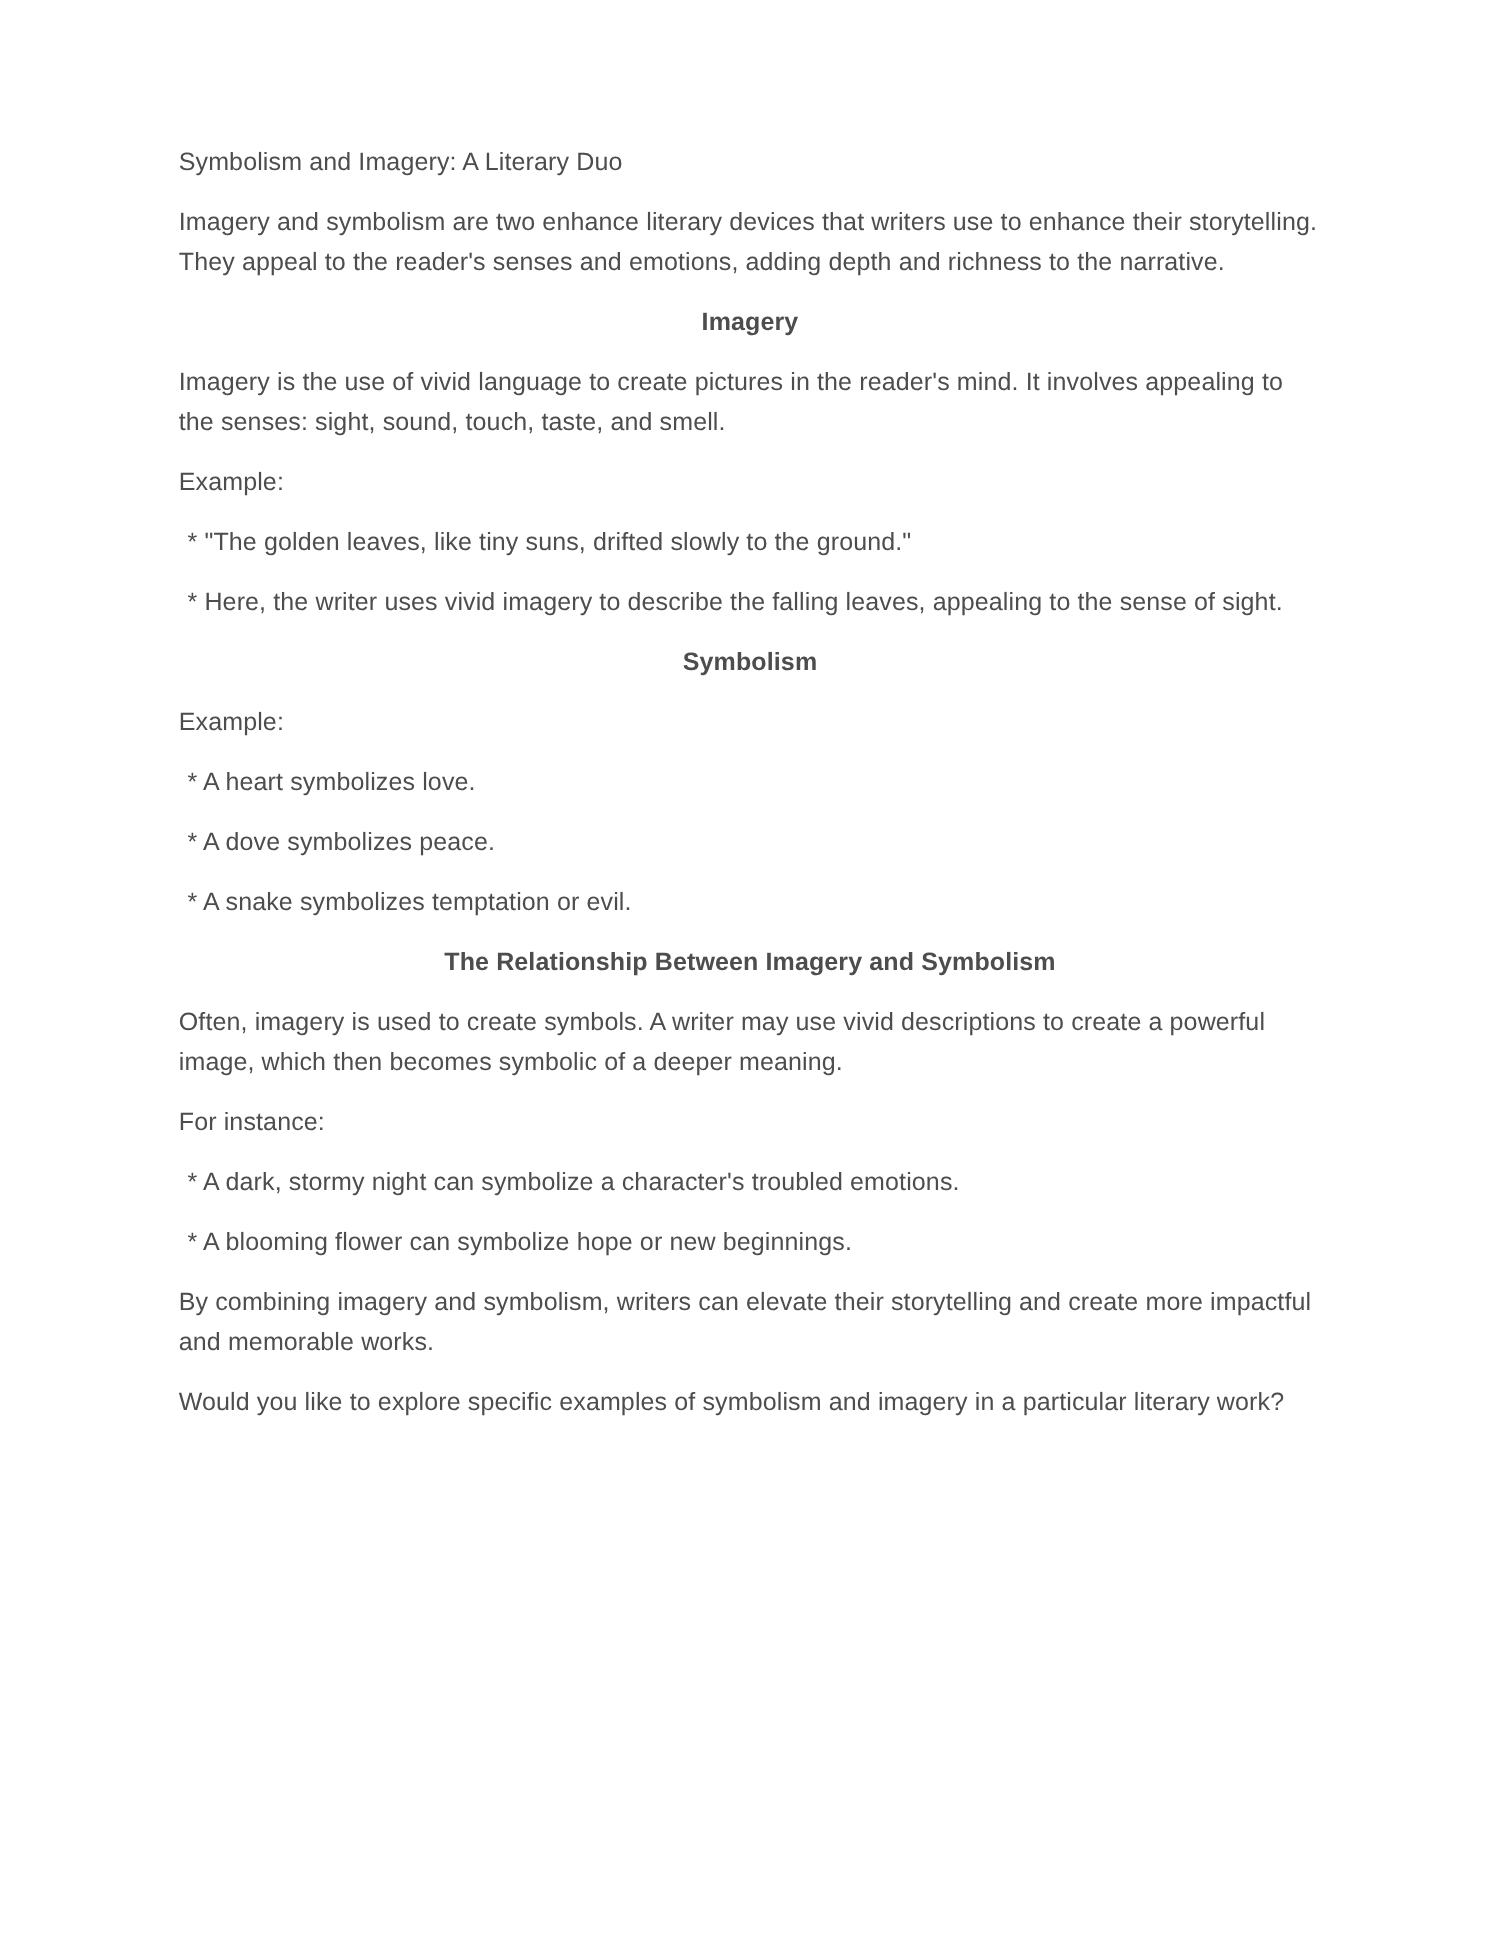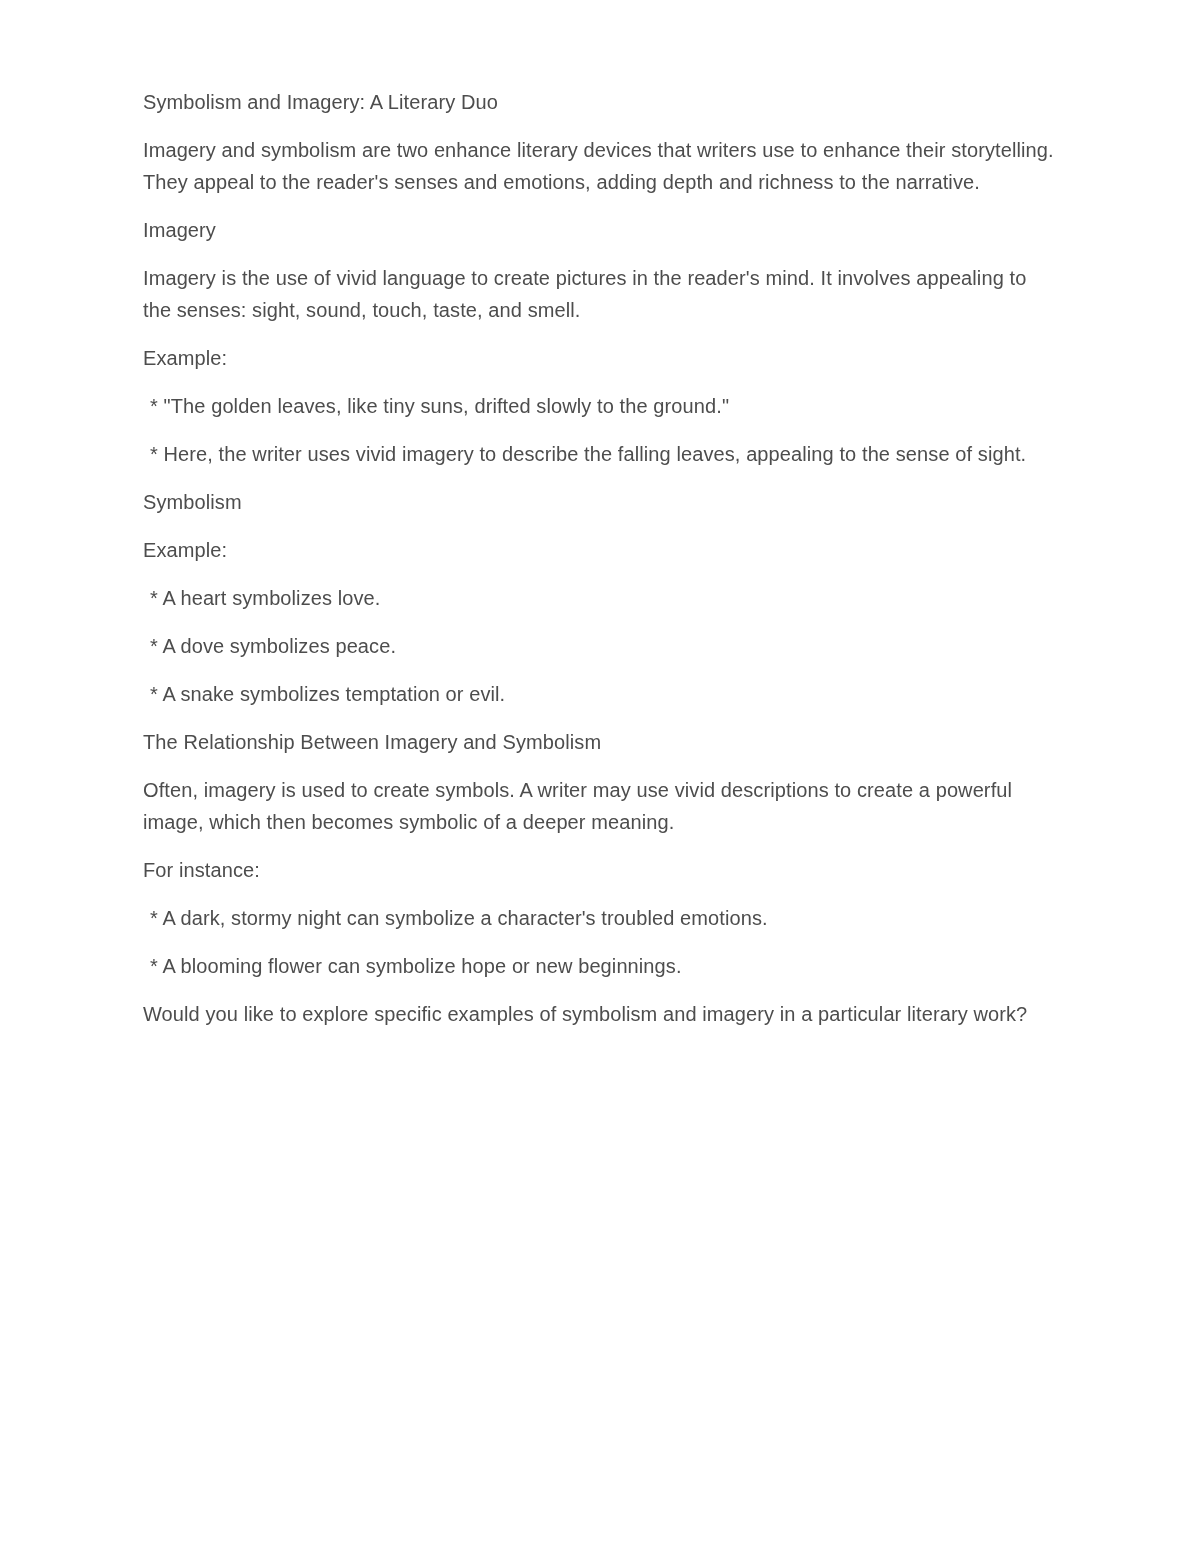--- a/index.html
+++ b/index.html
@@ -10,38 +10,39 @@
   body {
     width: 1200px;
     height: 1553px;
     font-family: "Liberation Sans", "DejaVu Sans", sans-serif;
     overflow: hidden;
   }
   .page {
     box-sizing: border-box;
     width: 1200px;
     height: 1527px;
-    padding: 86px 143px 0 143px;
+    padding: 114px 143px 0 143px;
     background: #ffffff;
   }
   .doc {
     width: 914px;
     color: #4d4d4d;
     font-size: 20px;
     line-height: 32px;
     letter-spacing: 0.1px;
   }
   .doc .block {
     margin: 0 0 16px 0;
   }
   .doc .title {
     font-weight: normal;
   }
   .doc .heading {
-    font-weight: normal;
+    font-weight: bold;
+    text-align: center;
   }
   .doc .bullet {
     padding-left: 7px;
   }
 </style>
 </head>
 <body>
 
 <div class="page">
   <div class="doc">
@@ -55,15 +56,16 @@
     <div class="block heading">Symbolism</div>
     <div class="block">Example:</div>
     <div class="block bullet">* A heart symbolizes love.</div>
     <div class="block bullet">* A dove symbolizes peace.</div>
     <div class="block bullet">* A snake symbolizes temptation or evil.</div>
     <div class="block heading">The Relationship Between Imagery and Symbolism</div>
     <div class="block">Often, imagery is used to create symbols. A writer may use vivid descriptions to create a powerful image, which then becomes symbolic of a deeper meaning.</div>
     <div class="block">For instance:</div>
     <div class="block bullet">* A dark, stormy night can symbolize a character's troubled emotions.</div>
     <div class="block bullet">* A blooming flower can symbolize hope or new beginnings.</div>
+    <div class="block">By combining imagery and symbolism, writers can elevate their storytelling and create more impactful and memorable works.</div>
     <div class="block">Would you like to explore specific examples of symbolism and imagery in a particular literary work?</div>
   </div>
 </div>
 
 </body></html>

